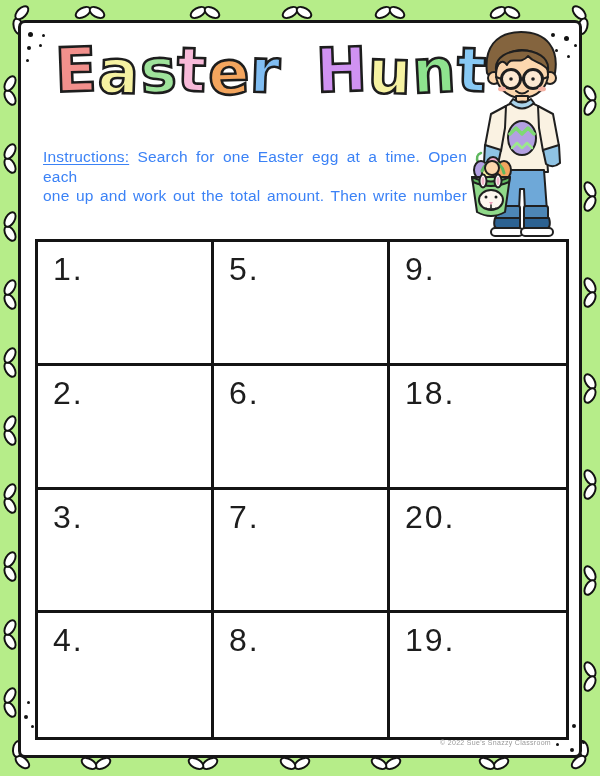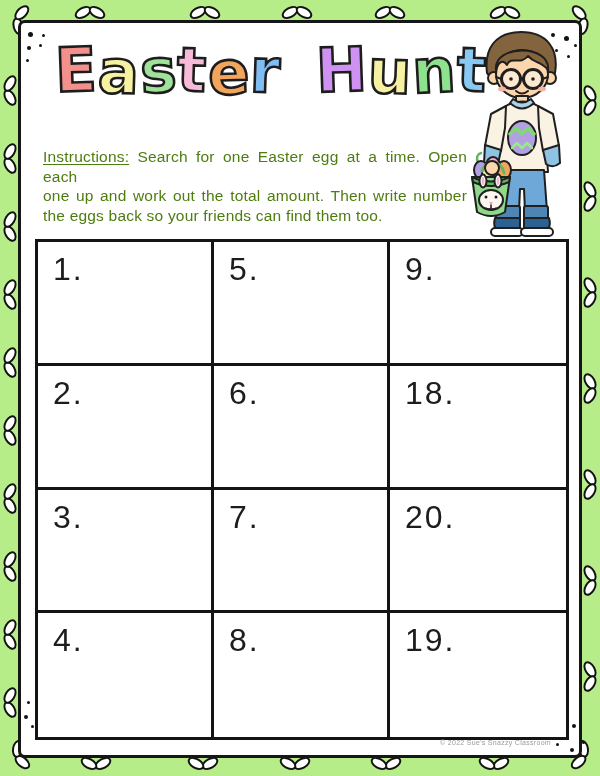--- a/index.html
+++ b/index.html
@@ -51,21 +51,21 @@
   .tl:nth-child(6){transform:rotate(2deg) translateY(1px);}
 
   .subtitle{
     position:absolute;left:0;top:86px;width:524px;text-align:center;
     font-size:42px;font-weight:400;color:#1a1a1a;letter-spacing:1px;
   }
 
   
   .instructions{
     position:absolute;left:22px;top:124px;width:424px;
-    font-size:15.5px;line-height:19.5px;color:#4d7c0f;letter-spacing:0.2px;
+    font-size:15.5px;line-height:19.5px;color:#3b82f6;letter-spacing:0.2px;
   }
   .instr-line{white-space:nowrap;}
   .instr-line.justify{text-align:justify;text-align-last:justify;white-space:normal;}
   .u{text-decoration:underline;text-underline-offset:2px;}
 
   
   .grid{
     position:absolute;left:14px;top:216px;width:534px;height:501px;
     box-sizing:border-box;border:3.5px solid #141414;
     display:grid;grid-template-columns:repeat(3,1fr);grid-template-rows:repeat(4,1fr);
@@ -157,21 +157,20 @@
 
     <div class="title-row">
       <span class="t-word"><span class="tl" style="color: rgb(242, 144, 140);">E</span><span class="tl" style="color: rgb(246, 242, 162);">a</span><span class="tl" style="color: rgb(159, 227, 155);">s</span><span class="tl" style="color: rgb(248, 186, 217);">t</span><span class="tl" style="color: rgb(243, 165, 94);">e</span><span class="tl" style="color: rgb(128, 189, 242);">r</span></span>
       <span class="t-word"><span class="tl" style="color: rgb(208, 146, 242);">H</span><span class="tl" style="color: rgb(246, 242, 162);">u</span><span class="tl" style="color: rgb(142, 226, 142);">n</span><span class="tl" style="color: rgb(136, 201, 244);">t</span></span>
     </div>
 
 
     <div class="instructions">
       <div class="instr-line justify"><span class="u">Instructions:</span><span> Search for one Easter egg at a time. Open each</span></div>
       <div class="instr-line justify">one up and work out the total amount. Then write number</div>
-      <div class="instr-line">the eggs back so your friends can find them too.</div>
     </div>
 
     <svg class="boy" viewBox="0 0 114 208" aria-hidden="true">
       <g stroke="#1f1f1f" stroke-width="2" stroke-linejoin="round" stroke-linecap="round">
 
         <path d="M57 3 C 31 3 20 20 23 44 L 30 52 L 86 52 L 91 44 C 95 20 83 3 57 3 Z" fill="#84643e"></path>
 
         <circle cx="30" cy="49" r="6" fill="#fcd7ae"></circle>
         <circle cx="86" cy="49" r="6" fill="#fcd7ae"></circle>
 

